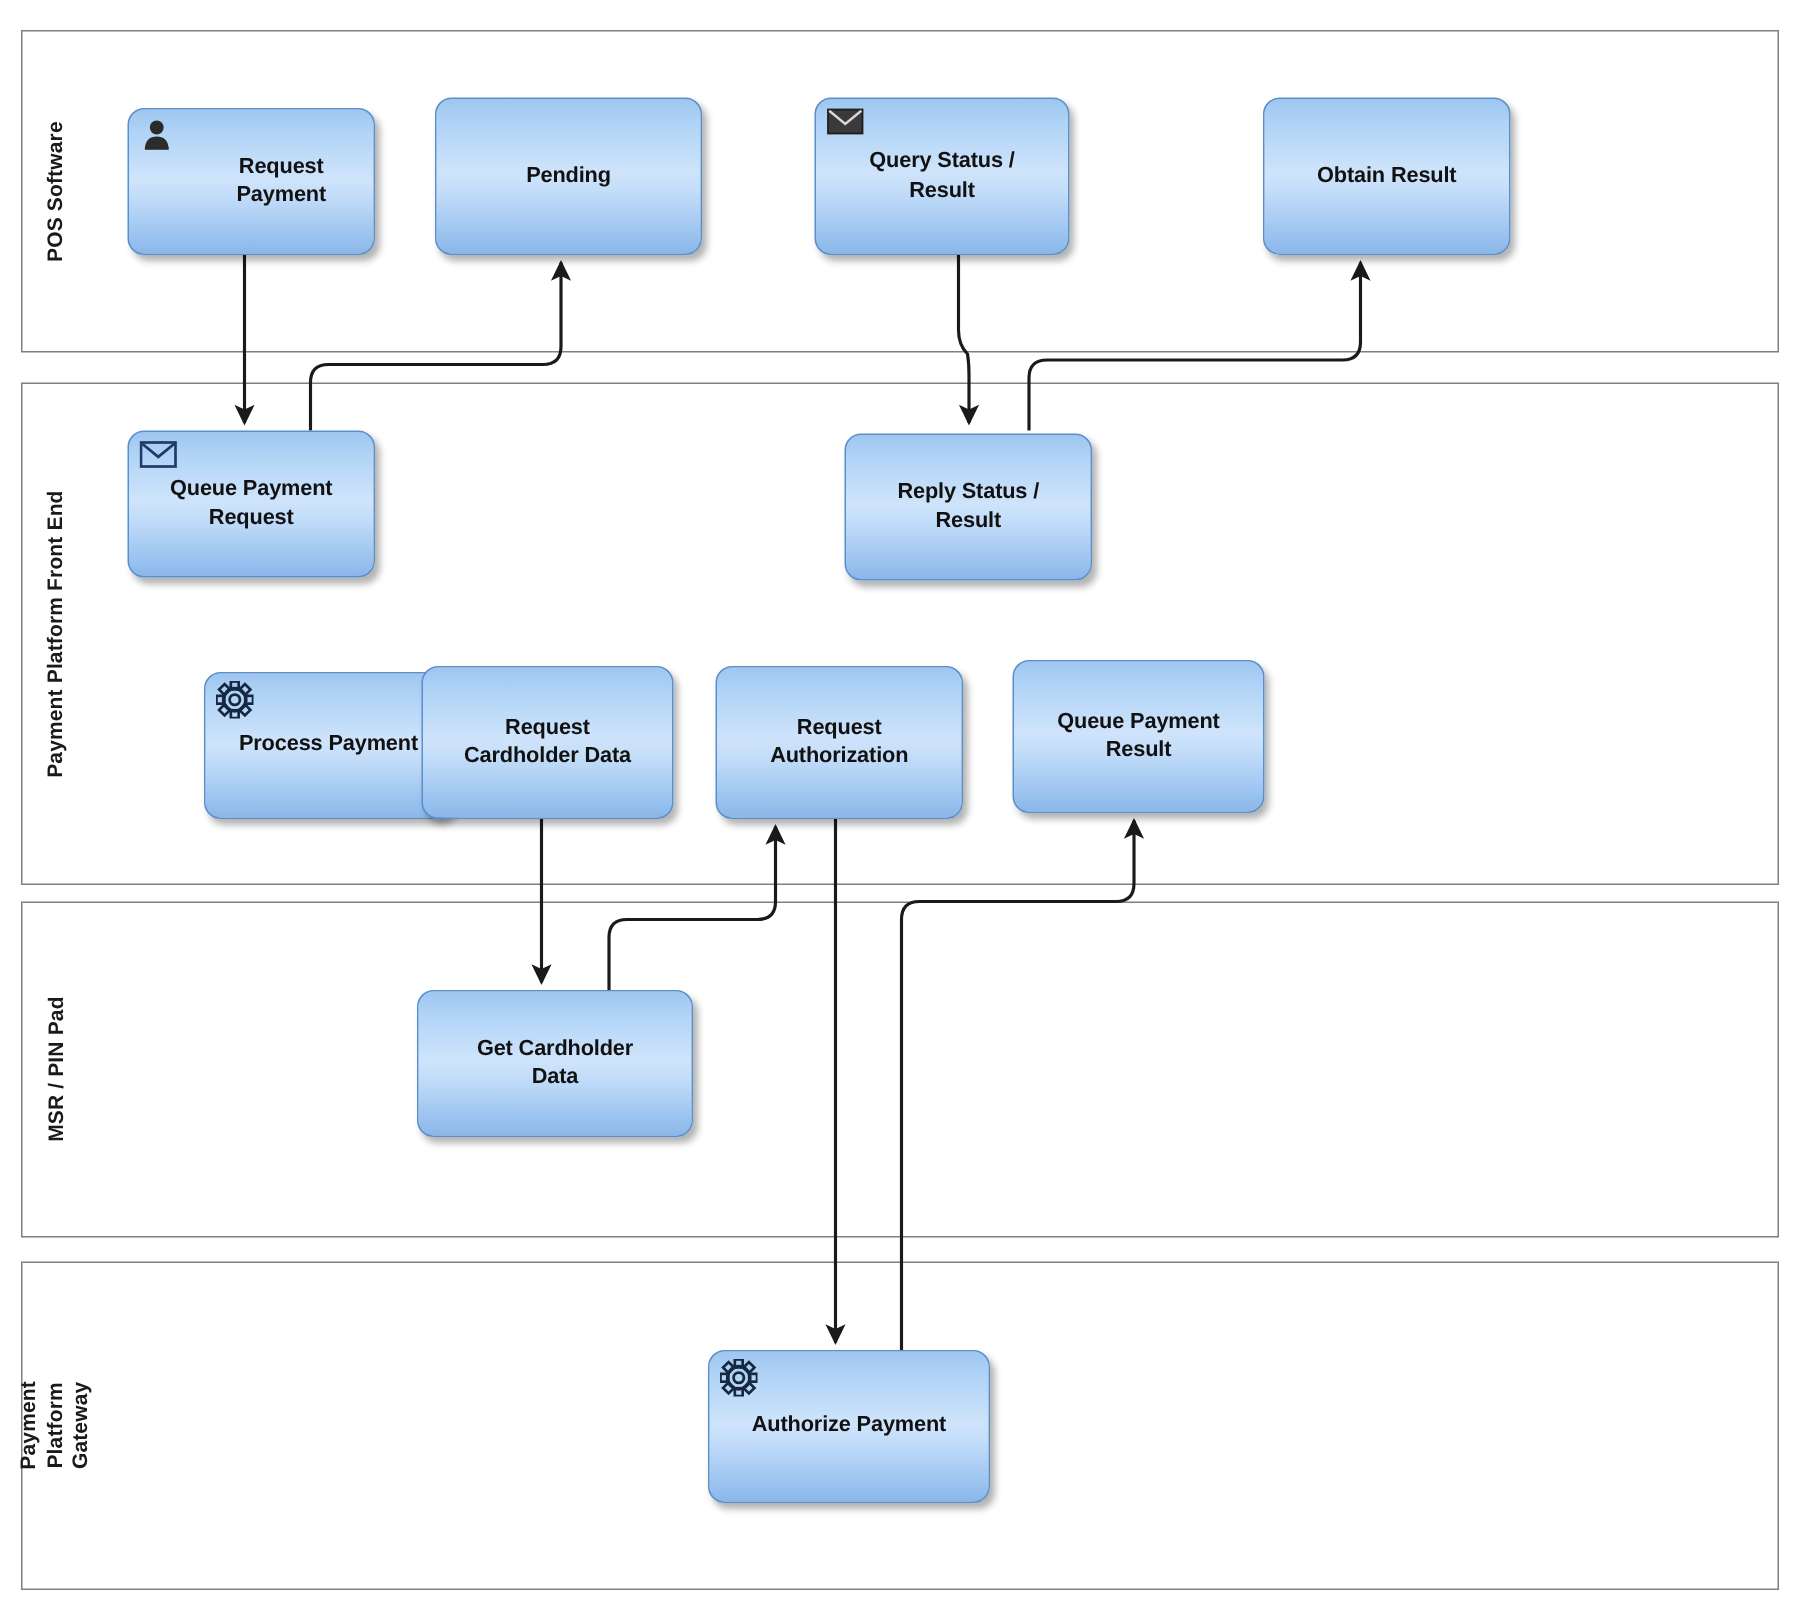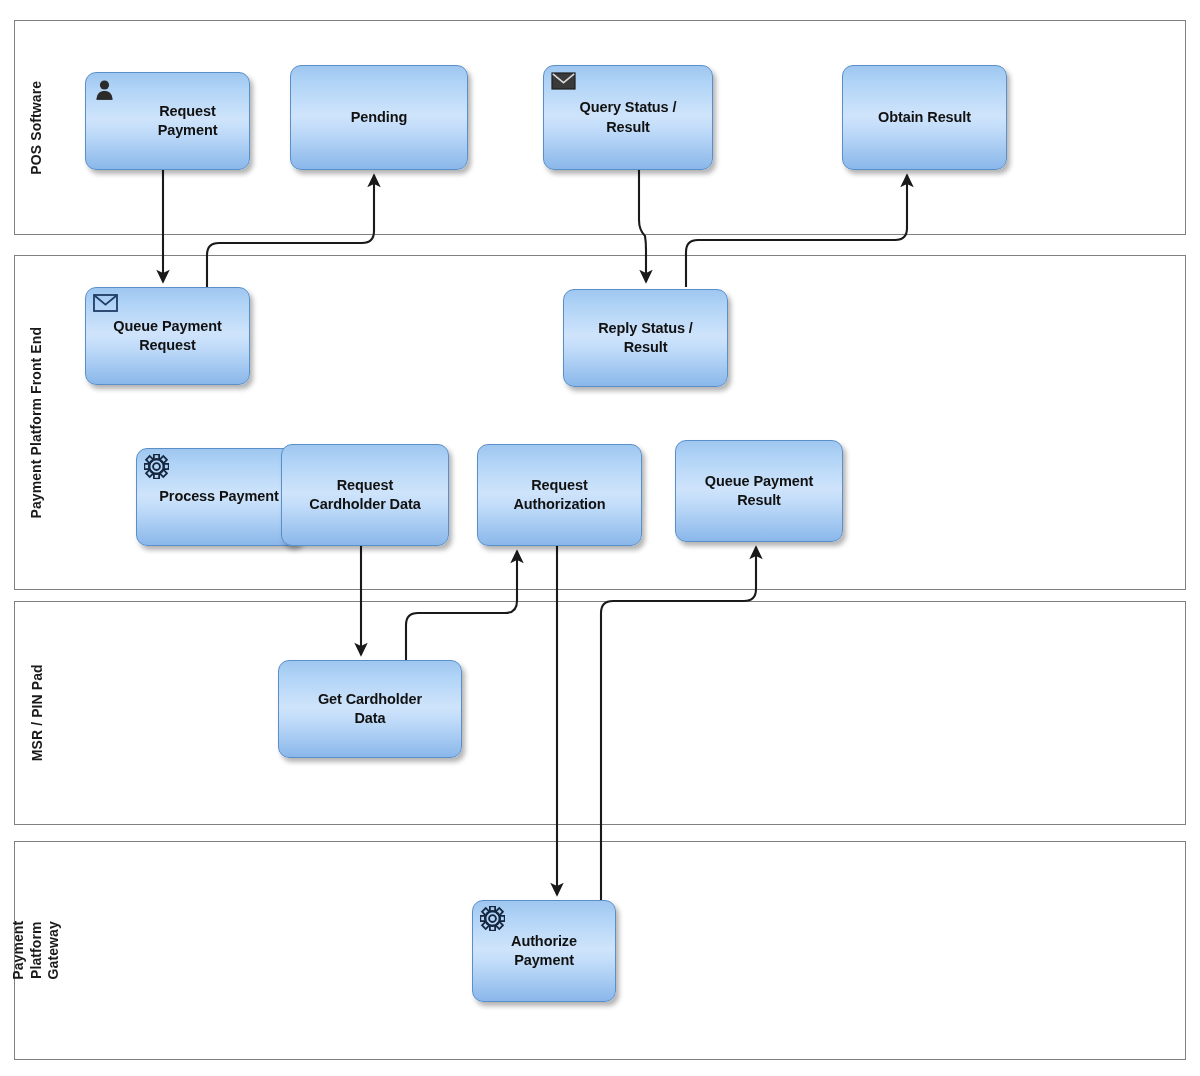--- a/index.html
+++ b/index.html
@@ -216,21 +216,21 @@
 Authorization</div>
       </div>
       <div class="task" style="left: 675px; top: 440px; width: 168px; height: 102px;">
         <div class="task-label">Queue Payment
 Result</div>
       </div>
       <div class="task" style="left: 278px; top: 660px; width: 184px; height: 98px;">
         <div class="task-label">Get Cardholder
 Data</div>
       </div>
-      <div class="task" style="left: 472px; top: 900px; width: 144px; height: 102px;">
+      <div class="task" style="left: 472px; top: 900px; width: 188px; height: 102px;">
         <span class="task-icon">
           <svg width="25" height="25" viewBox="0 0 24 24">
             <rect x="18.7" y="9.5" width="5" height="5" transform="rotate(0 21.2 12)" fill="none" stroke="#16273f" stroke-width="1.7"></rect>
             <rect x="16.00538238691624" y="16.005382386916235" width="5" height="5" transform="rotate(45 18.50538238691624 18.505382386916235)" fill="none" stroke="#16273f" stroke-width="1.7"></rect>
             <rect x="9.5" y="18.7" width="5" height="5" transform="rotate(90 12 21.2)" fill="none" stroke="#16273f" stroke-width="1.7"></rect>
             <rect x="2.994617613083764" y="16.00538238691624" width="5" height="5" transform="rotate(135 5.494617613083764 18.50538238691624)" fill="none" stroke="#16273f" stroke-width="1.7"></rect>
             <rect x="0.3000000000000007" y="9.500000000000002" width="5" height="5" transform="rotate(180 2.8000000000000007 12.000000000000002)" fill="none" stroke="#16273f" stroke-width="1.7"></rect>
             <rect x="2.9946176130837614" y="2.994617613083764" width="5" height="5" transform="rotate(225 5.494617613083761 5.494617613083764)" fill="none" stroke="#16273f" stroke-width="1.7"></rect>
             <rect x="9.499999999999998" y="0.3000000000000007" width="5" height="5" transform="rotate(270 11.999999999999998 2.8000000000000007)" fill="none" stroke="#16273f" stroke-width="1.7"></rect>
             <rect x="16.005382386916235" y="2.9946176130837614" width="5" height="5" transform="rotate(315 18.505382386916235 5.494617613083761)" fill="none" stroke="#16273f" stroke-width="1.7"></rect>

